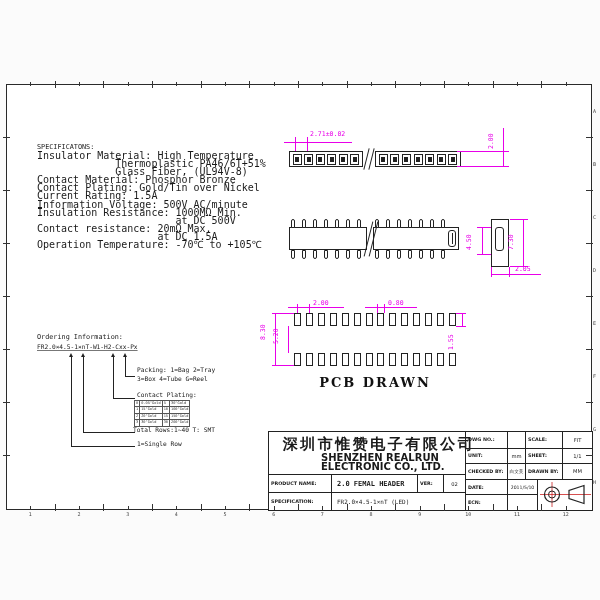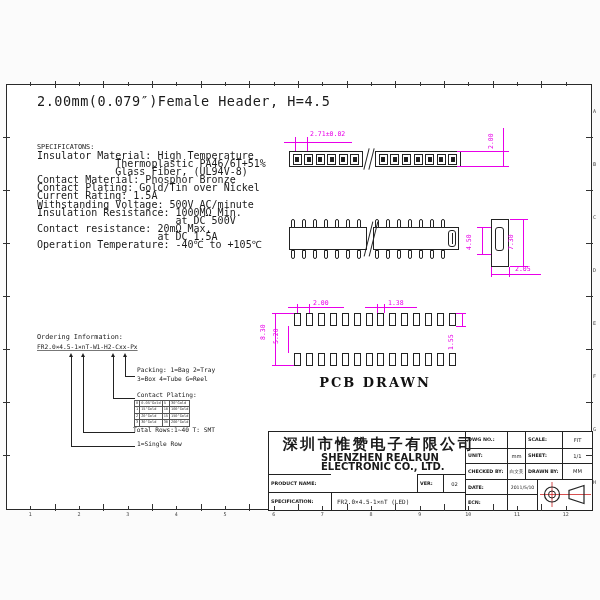--- a/index.html
+++ b/index.html
@@ -57,37 +57,36 @@
   
   .tick{position:absolute;background:#333;}
   .gridnum{position:absolute;font-size:5px;color:#444;font-family:"DejaVu Sans Mono",monospace;}
 </style>
 </head>
 <body>
 
 <div class="canvas" id="canvas">
   <div class="sheet">
 
-    <div class="doc-title">2.00mm(0.079″)Female Header, H=4.5</div>
 
     <div class="specs">
       <div class="spec-heading">SPECIFICATONS:</div>
       <div id="spec-lines">
           <div class="spec-line">Insulator Material: High Temperature</div>
           <div class="spec-line">             Thermoplastic PA46/6T+51%</div>
           <div class="spec-line">             Glass Fiber, (UL94V-8)</div>
           <div class="spec-line">Contact Material: Phosphor Bronze</div>
           <div class="spec-line">Contact Plating: Gold/Tin over Nickel</div>
           <div class="spec-line">Current Rating: 1.5A</div>
-          <div class="spec-line">Withstanding Voltage: 500V AC/minute</div>
+          <div class="spec-line">Information Voltage: 500V AC/minute</div>
           <div class="spec-line">Insulation Resistance: 1000MΩ Min.</div>
           <div class="spec-line">                       at DC 500V</div>
           <div class="spec-line">Contact resistance: 20mΩ Max.</div>
           <div class="spec-line">                    at DC 1.5A</div>
-          <div class="spec-line">Operation Temperature: -40℃ to +105℃</div>
+          <div class="spec-line">Operation Temperature: -70℃ to +105℃</div>
         </div>
     </div>
 
     <div>
       <div class="ord-heading abs" style="left:30px;top:248px;">Ordering Information:</div>
       <div class="ord-pn abs" style="left:30px;top:258px;">FR2.0×4.5-1×nT-W1-H2-Cxx-Px</div>
 
       <div class="arrow-up" style="left:62px;top:268px;"></div>
       <div class="arrow-up" style="left:74px;top:268px;"></div>
       <div class="arrow-up" style="left:104px;top:268px;"></div>
@@ -281,21 +280,21 @@
         </div>
 
       <div class="dl" style="left:290px;top:219px;width:1px;height:9px;"></div>
       <div class="dl" style="left:302px;top:219px;width:1px;height:9px;"></div>
       <div class="dl" style="left:281px;top:222px;width:56px;height:1px;"></div>
       <div class="dimt" style="left:306px;top:215px;">2.00</div>
 
       <div class="dl" style="left:370px;top:219px;width:1px;height:9px;"></div>
       <div class="dl" style="left:377px;top:219px;width:1px;height:9px;"></div>
       <div class="dl" style="left:358px;top:222px;width:52px;height:1px;"></div>
-      <div class="dimt" style="left:381px;top:215px;">1.38</div>
+      <div class="dimt" style="left:381px;top:215px;">0.80</div>
 
       <div class="dl" style="left:265px;top:228px;width:22px;height:1px;"></div>
       <div class="dl" style="left:265px;top:280px;width:22px;height:1px;"></div>
       <div class="dl" style="left:268px;top:228px;width:1px;height:53px;"></div>
       <div class="dimt rot" style="left:260px;top:248px;">8.30</div>
 
       <div class="dl" style="left:281px;top:241px;width:1px;height:27px;"></div>
       <div class="dimt rot" style="left:273px;top:252px;">5.20</div>
 
       <div class="dl" style="left:449px;top:228px;width:10px;height:1px;"></div>
@@ -305,20 +304,21 @@
 
       <div class="pcb-label">PCB DRAWN</div>
     </div>
 
     <div class="tb">
       <div class="tbc company" style="left:12px;top:0;width:196px;height:42px;">
         <div class="company-cn">深圳市惟赞电子有限公司</div>
         <div class="company-en">SHENZHEN REALRUN ELECTRONIC CO., LTD.</div>
       </div>
       <div class="tbc tb-label bT" style="left:0;top:42px;width:62px;height:18px;">PRODUCT NAME:</div>
+      <div class="tbc pv bT bL" style="left:62px;top:42px;width:86px;height:18px;">2.0 FEMAL HEADER</div>
       <div class="tbc tb-label bT bL" style="left:148px;top:42px;width:26px;height:18px;">VER:</div>
       <div class="tbc tb-value bT bL" style="left:174px;top:42px;width:22px;height:18px;">02</div>
       <div class="tbc tb-label bT" style="left:0;top:60px;width:62px;height:18px;">SPECIFICATION:</div>
       <div class="tbc sv bT bL" style="left:62px;top:60px;width:134px;height:18px;">FR2.0×4.5-1×nT (LED)</div>
 
       <div class="tbc tb-label bL" style="left:196px;top:0;width:42px;height:15.6px;">DWG NO.:</div>
       <div class="tbc tb-value bL" style="left:238px;top:0;width:18px;height:15.6px;"></div>
       <div class="tbc tb-label bL" style="left:256px;top:0;width:37px;height:15.6px;">SCALE:</div>
       <div class="tbc tb-value bL" style="left:293px;top:0;width:30px;height:15.6px;">FIT</div>
 

